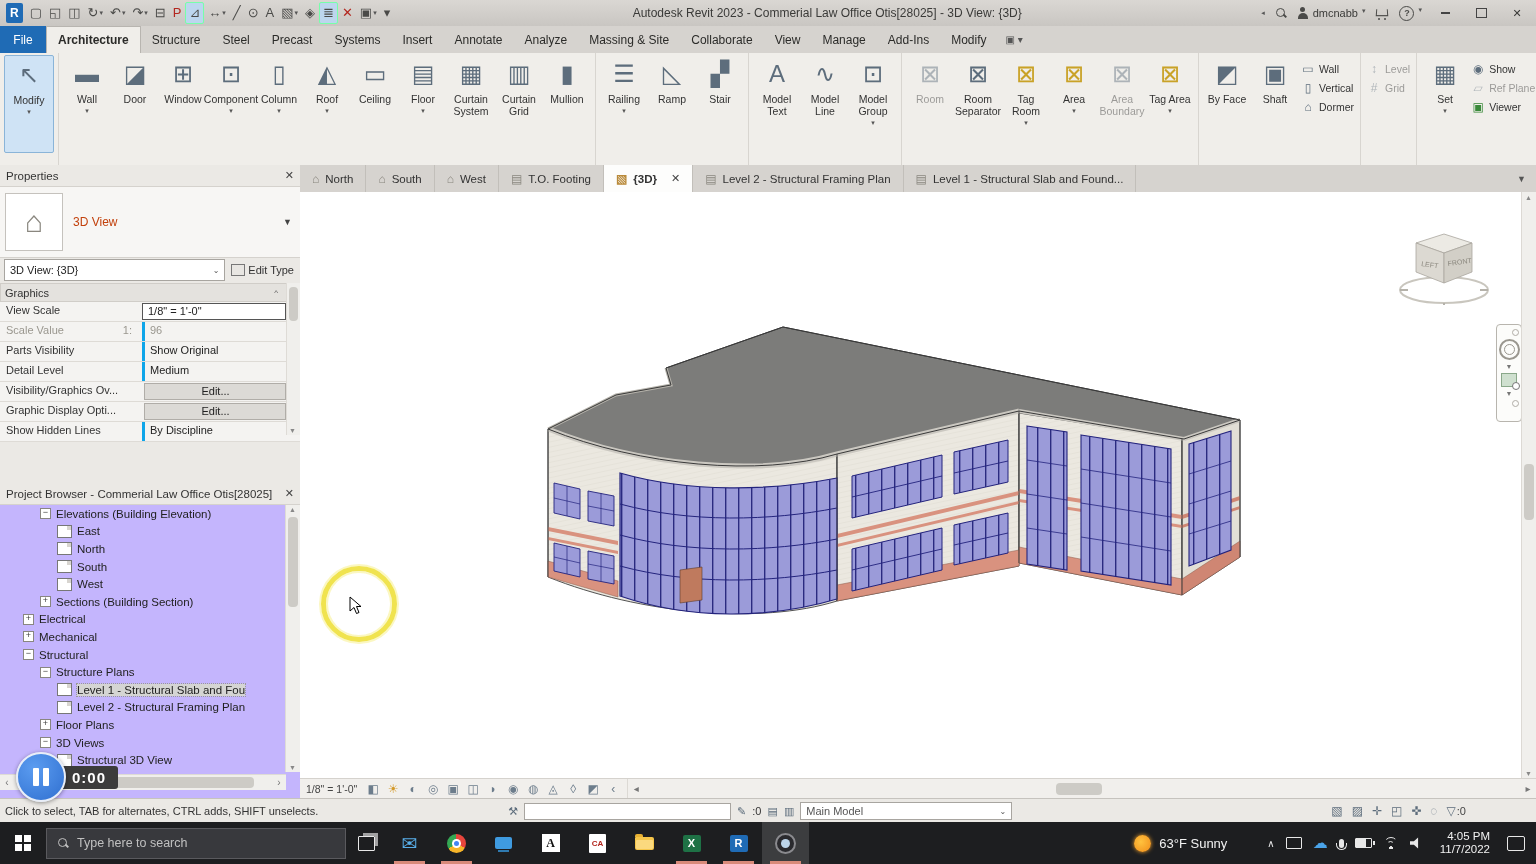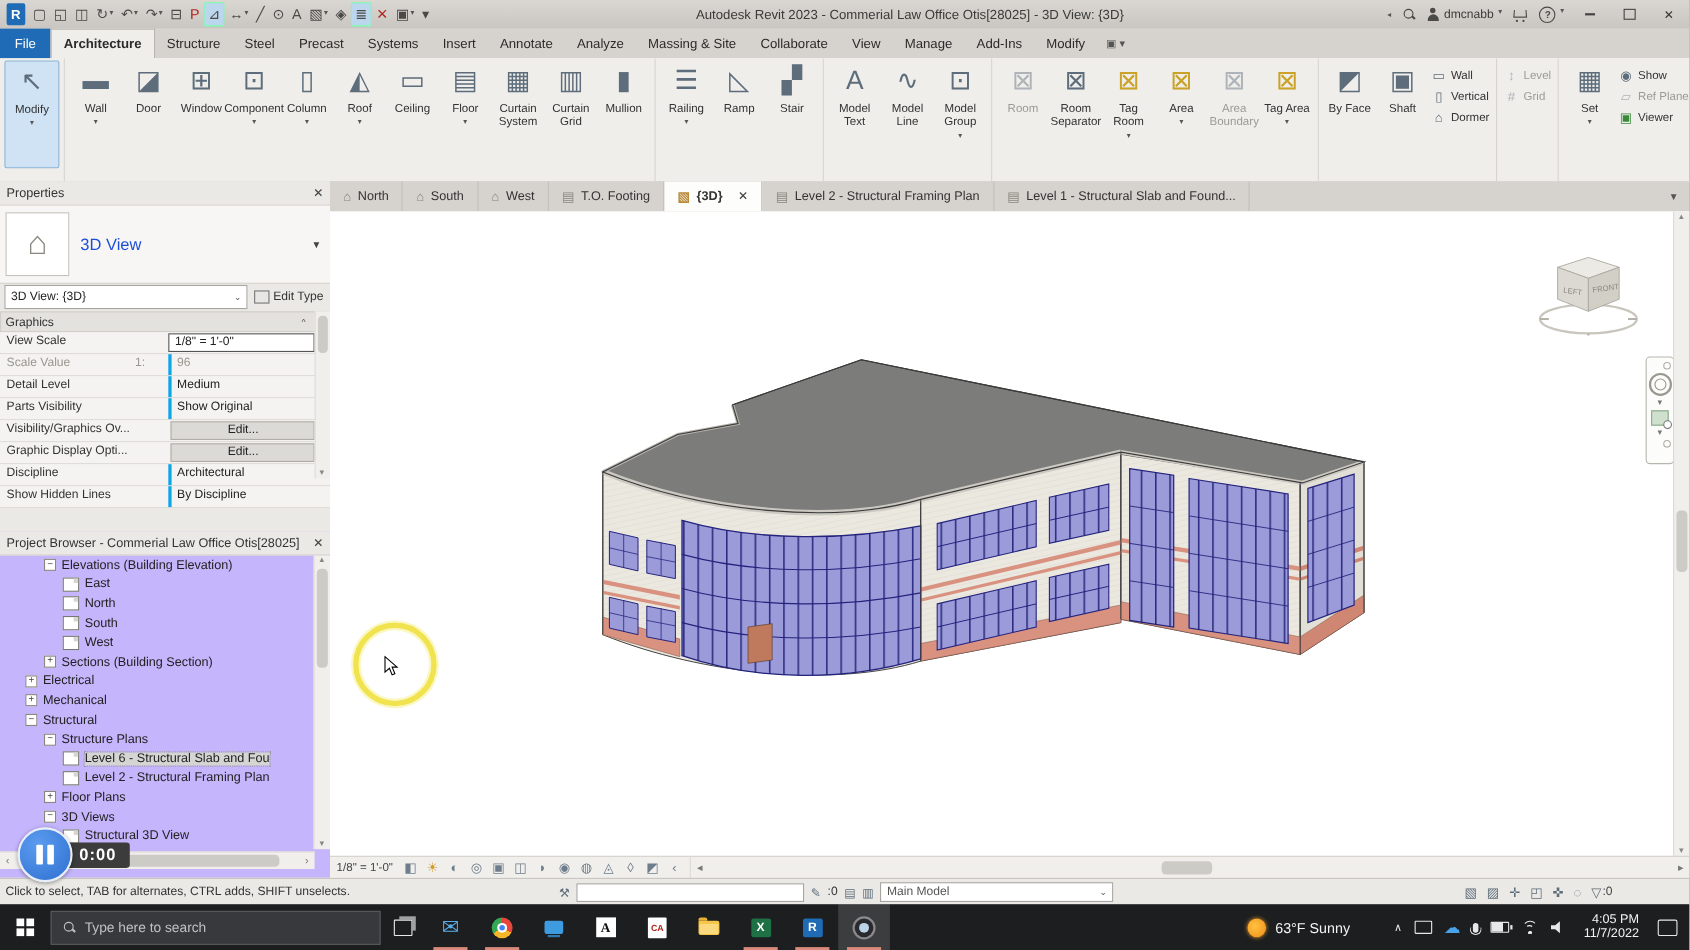--- a/index.html
+++ b/index.html
@@ -49,32 +49,32 @@
   .rsm{display:flex;align-items:center;gap:4px;font-size:10.5px;color:#333;white-space:nowrap;height:16px;}
   .rsm.dis{opacity:.45;}
   .rsic{font-size:12px;color:#5d6d7c;width:14px;text-align:center;}
   
   .leftpanel{position:absolute;left:0;top:165px;width:300px;height:633px;background:#ebe9e5;border-right:1px solid #b8b5b0;}
   .phead{height:21px;display:flex;align-items:center;padding:0 6px;font-size:11.5px;color:#333;background:#ebe9e5;border-bottom:1px solid #d5d2cd;}
   .phead .px{margin-left:auto;font-size:11px;color:#444;}
   .props{position:absolute;left:0;top:0;width:100%;height:315px;}
   .typesel{position:absolute;left:0;top:22px;width:100%;height:70px;background:#f7f6f4;display:flex;align-items:center;border-bottom:1px solid #d5d2cd;}
   .typeicon{width:56px;height:56px;margin-left:5px;background:#fff;border:1px solid #c5c2bd;display:flex;align-items:center;justify-content:center;font-size:30px;color:#8a877f;}
-  .typelabel{margin-left:10px;font-size:15px;color:#1d4ed8;}
+  .typelabel{margin-left:10px;font-size:12px;color:#c2410c;}
   .typesel .tdd{margin-left:auto;margin-right:8px;font-size:9px;color:#444;}
   .comborow{position:absolute;left:0;top:92px;width:100%;height:26px;display:flex;align-items:center;gap:4px;padding:0 4px;box-sizing:border-box;}
   .combo{flex:1;height:20px;background:#fff;border:1px solid #a8a5a0;display:flex;align-items:center;padding:0 5px;font-size:11px;color:#222;}
   .combo .cdd{margin-left:auto;font-size:8px;color:#555;}
   .edittype{display:flex;align-items:center;gap:3px;font-size:11px;color:#333;padding:0 2px;}
   .etic{width:12px;height:10px;border:1px solid #777;background:#e8e6e2;display:inline-block;}
   .pgrid{position:absolute;left:0;top:118px;width:100%;}
   .psection{height:17px;background:#e4e2de;border:1px solid #d0cdc8;display:flex;align-items:center;padding:0 4px;font-size:11px;color:#333;}
   .psection .sicons{margin-left:auto;font-size:8px;color:#555;letter-spacing:3px;}
   .prow{height:19px;display:flex;border-bottom:1px solid #dedbd6;background:#f4f3f1;}
-  .plab{width:132px;padding:2px 15px 0 6px;color:#333;white-space:nowrap;overflow:hidden;display:flex;}
+  .plab{width:132px;padding:2px 4px 0 6px;color:#333;white-space:nowrap;overflow:hidden;display:flex;}
   .plab2{margin-left:auto;padding-right:6px;}
   .pval{flex:1;padding:2px 4px 0 5px;border-left:3px solid #0ea5e9;color:#222;white-space:nowrap;overflow:hidden;margin-right:13px;}
   .pval.pinput{border:1px solid #555;background:#fff;margin:1px 14px 1px 0;padding-top:1px;}
   .pval.pbtn{background:#dcdad6;border:1px solid #b0ada8;text-align:center;margin:1px 14px 1px 2px;padding-top:1px;}
   .dim{color:#9a978f;}
   .pvsb{position:absolute;right:0;top:118px;width:13px;height:152px;background:#f0efec;border-left:1px solid #dedbd6;}
   .pvsb .thumb{position:absolute;left:2px;top:4px;width:9px;height:34px;background:#cdcbc6;border-radius:4px;}
   .pvsb .sba{position:absolute;left:2px;bottom:1px;font-size:7px;color:#888;}
   .helprow{position:absolute;left:0;top:288px;width:100%;height:26px;display:flex;align-items:center;padding:0 6px;box-sizing:border-box;border-top:1px solid #c9c6c1;}
   .phelp{color:#2a5caa;text-decoration:underline;}
@@ -523,40 +523,36 @@
         <div id="prop-rows">
             <div class="prow">
               <span class="plab">View Scale</span>
               <span class="pval pinput">1/8" = 1'-0"</span>
             </div>
             <div class="prow">
               <span class="plab dim">Scale Value<span class="plab2">1:</span></span>
               <span class="pval dim">96</span>
             </div>
             <div class="prow">
+              <span class="plab">Parts Visibility</span>
+              <span class="pval">Show Original</span>
+            </div>
+            <div class="prow">
               <span class="plab">Detail Level</span>
               <span class="pval">Medium</span>
-            </div>
-            <div class="prow">
-              <span class="plab">Parts Visibility</span>
-              <span class="pval">Show Original</span>
             </div>
             <div class="prow">
               <span class="plab">Visibility/Graphics Ov...</span>
               <span class="pval pbtn">Edit...</span>
             </div>
             <div class="prow">
               <span class="plab">Graphic Display Opti...</span>
               <span class="pval pbtn">Edit...</span>
             </div>
             <div class="prow">
-              <span class="plab">Discipline</span>
-              <span class="pval">Architectural</span>
-            </div>
-            <div class="prow">
               <span class="plab">Show Hidden Lines</span>
               <span class="pval">By Discipline</span>
             </div>
           </div>
       </div>
       <div class="pvsb">
           <div class="thumb"></div>
           <div class="sba">▼</div>
         </div>
     </div>
@@ -601,21 +597,21 @@
           <div class="titem" style="padding-left: 23px;">
             <span class="texp">−</span>
             <span class="tlab">Structural</span>
           </div>
           <div class="titem" style="padding-left: 40px;">
             <span class="texp">−</span>
             <span class="tlab">Structure Plans</span>
           </div>
           <div class="titem tsel" style="padding-left: 57px;">
             <span class="tvic"></span>
-            <span class="tlab">Level 6 - Structural Slab and Fou</span>
+            <span class="tlab">Level 1 - Structural Slab and Fou</span>
           </div>
           <div class="titem" style="padding-left: 57px;">
             <span class="tvic"></span>
             <span class="tlab">Level 2 - Structural Framing Plan</span>
           </div>
           <div class="titem" style="padding-left: 40px;">
             <span class="texp">+</span>
             <span class="tlab">Floor Plans</span>
           </div>
           <div class="titem" style="padding-left: 40px;">

